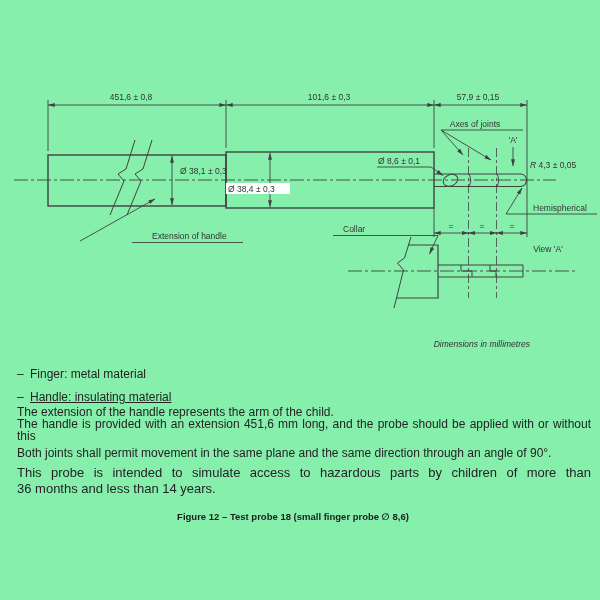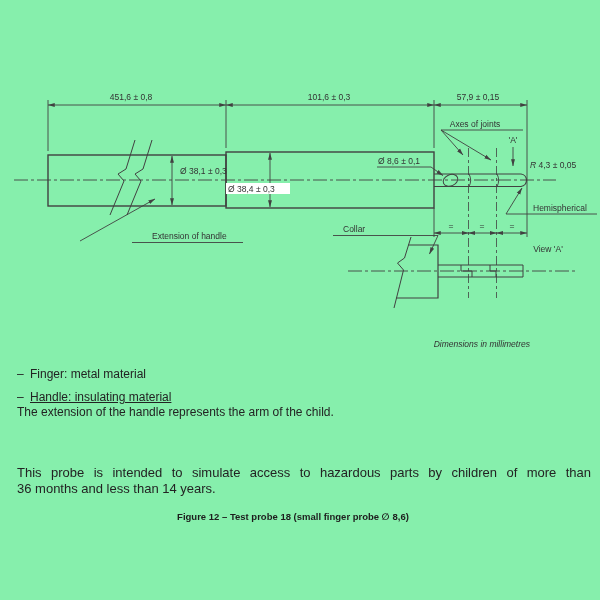--- a/index.html
+++ b/index.html
@@ -132,19 +132,20 @@
     <text x="482" y="229" text-anchor="middle">=</text>
     <text x="512" y="229" text-anchor="middle">=</text>
     <text x="548" y="252" text-anchor="middle">View 'A'</text>
     <text x="530" y="347" text-anchor="end" font-style="italic" font-size="9">Dimensions in millimetres</text>
   </svg>
 
   <div class="textblock">
     <p class="tb bullet" style="top:357px;"><span class="dash">–</span><span>Finger: metal material</span></p>
     <p class="tb bullet" style="top:380px;text-decoration:underline;"><span class="dash">–</span><span>Handle: insulating material</span></p>
     <p class="tb" style="top:395px;">The extension of the handle represents the arm of the child.</p>
-    <p class="tb" style="top:407px;line-height:11.5px;"></p>
+    <p class="tb" style="top:407px;line-height:11.5px;"><span class="jline">The handle is provided with an extension 451,6 mm long, and the probe should be applied with or without this</span></p>
+    <p class="tb" style="top:436px;">Both joints shall permit movement in the same plane and the same direction through an angle of 90°.</p>
     <p class="tb big" style="top:452px;"><span class="jline">This probe is intended to simulate access to hazardous parts by children of more than</span><span>36 months and less than 14 years.</span></p>
   </div>
 
   <p class="caption" style="top:501px;">Figure 12 – Test probe 18 (small finger probe ∅ 8,6)</p>
 
 </div>
 
 </body></html>

